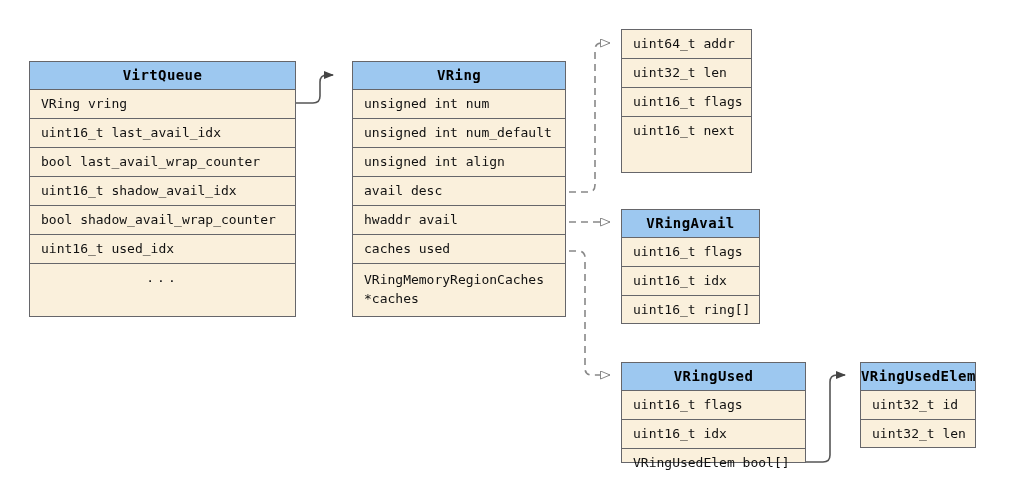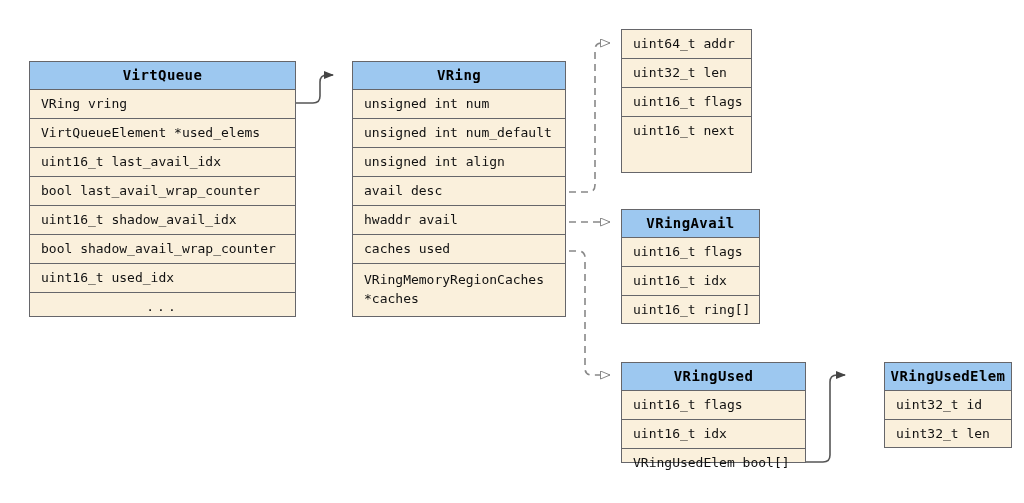--- a/index.html
+++ b/index.html
@@ -91,21 +91,20 @@
     <path d="M557,222 L610,222" fill="none" stroke="#888888" stroke-width="1.6" stroke-dasharray="7,5" marker-end="url(#arrow-hollow)"></path>
 
     <path d="M557,251 L578,251 Q585,251 585,258 L585,368 Q585,375 592,375 L610,375" fill="none" stroke="#888888" stroke-width="1.6" stroke-dasharray="7,5" marker-end="url(#arrow-hollow)"></path>
 
     <path d="M806,462 L823,462 Q830,462 830,455 L830,382 Q830,375 837,375 L845,375" fill="none" stroke="#555555" stroke-width="1.6" marker-end="url(#arrow-filled)"></path>
   </svg>
 
   <div class="uml-class" style="left:29px; top:61px; width:267px; height:256px;">
     <div class="uml-header">VirtQueue</div>
     <div class="uml-row">VRing vring</div>
-    <div class="uml-row">VirtQueueElement *used_elems</div>
     <div class="uml-row">uint16_t last_avail_idx</div>
     <div class="uml-row">bool last_avail_wrap_counter</div>
     <div class="uml-row">uint16_t shadow_avail_idx</div>
     <div class="uml-row">bool shadow_avail_wrap_counter</div>
     <div class="uml-row">uint16_t used_idx</div>
     <div class="uml-row ellipsis">...</div>
   </div>
 
   <div class="uml-class" style="left:343px; top:61px; width:214px; height:256px;margin-left:9px;">
     <div class="uml-header">VRing</div>
@@ -133,19 +132,19 @@
     <div class="uml-row">uint16_t ring[]</div>
   </div>
 
   <div class="uml-class" style="left:621px; top:362px; width:185px; height:101px;">
     <div class="uml-header">VRingUsed</div>
     <div class="uml-row">uint16_t flags</div>
     <div class="uml-row">uint16_t idx</div>
     <div class="uml-row">VRingUsedElem bool[]</div>
   </div>
 
-  <div class="uml-class" style="left:860px; top:362px; width:128px; height:86px;margin-left:24px;">
+  <div class="uml-class" style="left:860px; top:362px; width:116px; height:86px;">
     <div class="uml-header">VRingUsedElem</div>
     <div class="uml-row">uint32_t id</div>
     <div class="uml-row">uint32_t len</div>
   </div>
 
 </div>
 
 </body></html>

